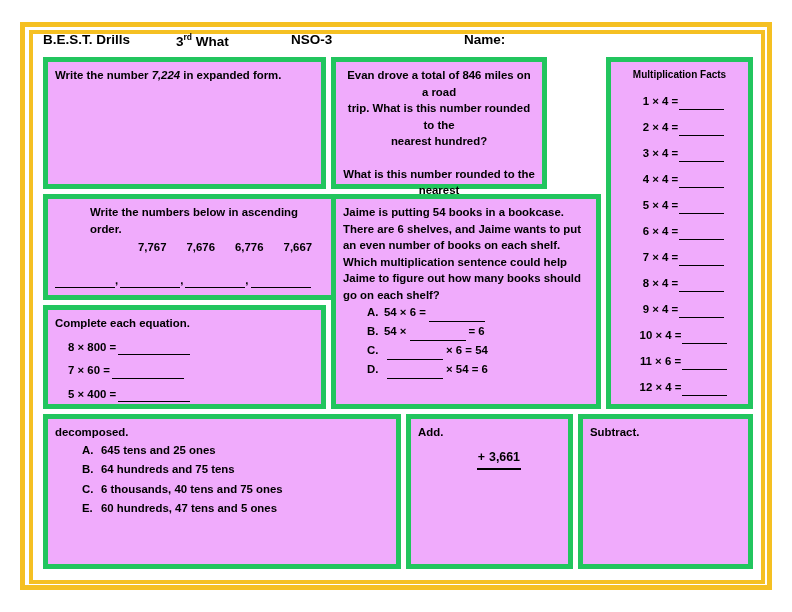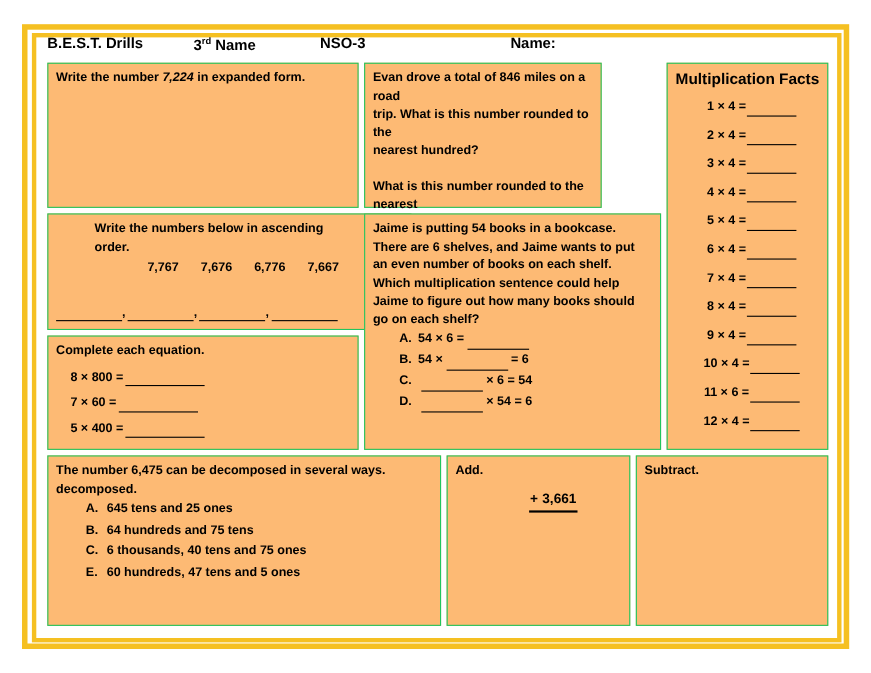--- a/index.html
+++ b/index.html
@@ -58,34 +58,34 @@
   }
   .hdr-title   { position: absolute; left: 0px;   top: 0px; }
   .hdr-grade   { position: absolute; left: 133px; top: 0px; }
   .hdr-code    { position: absolute; left: 248px; top: 0px; }
   .hdr-name    { position: absolute; left: 421px; top: 0px; }
   .sup { font-size: 8.5px; vertical-align: super; }
 
   
   .box {
     position: absolute;
-    border: 1px solid #22c55e;
-    box-sizing: border-box;
-    background: #fdba74;
+    border: 5px solid #22c55e;
+    box-sizing: border-box;
+    background: #f0abfc;
     padding: 5px 7px;
     font-size: 11.4px;
     font-weight: bold;
     line-height: 16.5px;
   }
 
   
   #box-expanded   { left: 0px;   top: 25px;  width: 283px; height: 132px; }
   #box-ascending  { left: 0px;   top: 162px; width: 331px; height: 106px; padding-left: 42px; }
   #box-equations  { left: 0px;   top: 273px; width: 283px; height: 104px; }
-  #box-rounding   { left: 288px; top: 25px;  width: 216px; height: 132px; }
+  #box-rounding   { left: 288px; top: 25px;  width: 216px; height: 132px; text-align: center; }
   #box-jaime      { left: 288px; top: 162px; width: 270px; height: 215px; }
   #box-multfacts  { left: 563px; top: 25px;  width: 147px; height: 352px; }
   #box-decompose  { left: 0px;   top: 382px; width: 358px; height: 155px; }
   #box-add        { left: 363px; top: 382px; width: 167px; height: 155px; }
   #box-subtract   { left: 535px; top: 382px; width: 175px; height: 155px; }
 
   .italic { font-style: italic; }
 
   
   .num-row {
@@ -141,21 +141,21 @@
   .dec-choice {
     padding-left: 27px;
     white-space: nowrap;
     line-height: 19.5px;
   }
   .dec-choice .lbl { display: inline-block; width: 19px; }
 
   
   .mf-title {
     text-align: center;
-    font-size: 14px;
+    font-size: 10px;
     font-weight: bold;
     margin-bottom: 2px;
   }
   .mf-row {
     text-align: center;
     white-space: nowrap;
     font-size: 11.4px;
     font-weight: bold;
     margin-top: 9.5px;
     padding-left: 8px;
@@ -191,21 +191,21 @@
 
 <div id="page">
 
   <div class="frame-outer"></div>
   <div class="frame-inner"></div>
 
   <div id="sheet">
 
     <div class="header">
       <span class="hdr-title">B.E.S.T. Drills</span>
-      <span class="hdr-grade"><span>3</span><span class="sup">rd</span> <span>Name</span></span>
+      <span class="hdr-grade"><span>3</span><span class="sup">rd</span> <span>What</span></span>
       <span class="hdr-code">NSO-3</span>
       <span class="hdr-name">Name:</span>
     </div>
 
     <div class="box" id="box-expanded">
       <div><span>Write the number </span><span class="italic">7,224</span><span> in expanded form.</span></div>
     </div>
 
     <div class="box" id="box-ascending">
       <div>Write the numbers below in ascending</div>
@@ -259,21 +259,20 @@
       <div class="mf-row"><span>6 × 4 =</span><span class="bl"></span></div>
       <div class="mf-row"><span>7 × 4 =</span><span class="bl"></span></div>
       <div class="mf-row"><span>8 × 4 =</span><span class="bl"></span></div>
       <div class="mf-row"><span>9 × 4 =</span><span class="bl"></span></div>
       <div class="mf-row"><span>10 × 4 =</span><span class="bl"></span></div>
       <div class="mf-row"><span>11 × 6 =</span><span class="bl"></span></div>
       <div class="mf-row"><span>12 × 4 =</span><span class="bl"></span></div>
     </div>
 
     <div class="box" id="box-decompose">
-      <div>The number 6,475 can be decomposed in several ways.</div>
       <div>decomposed.</div>
       <div class="choices">
         <div class="dec-choice"><span class="lbl">A.</span><span>645 tens and 25 ones</span></div>
         <div class="dec-choice"><span class="lbl">B.</span><span>64 hundreds and 75 tens</span></div>
         <div class="dec-choice"><span class="lbl">C.</span><span>6 thousands, 40 tens and 75 ones</span></div>
         <div class="dec-choice"><span class="lbl">E.</span><span>60 hundreds, 47 tens and 5 ones</span></div>
       </div>
     </div>
 
     <div class="box" id="box-add">

